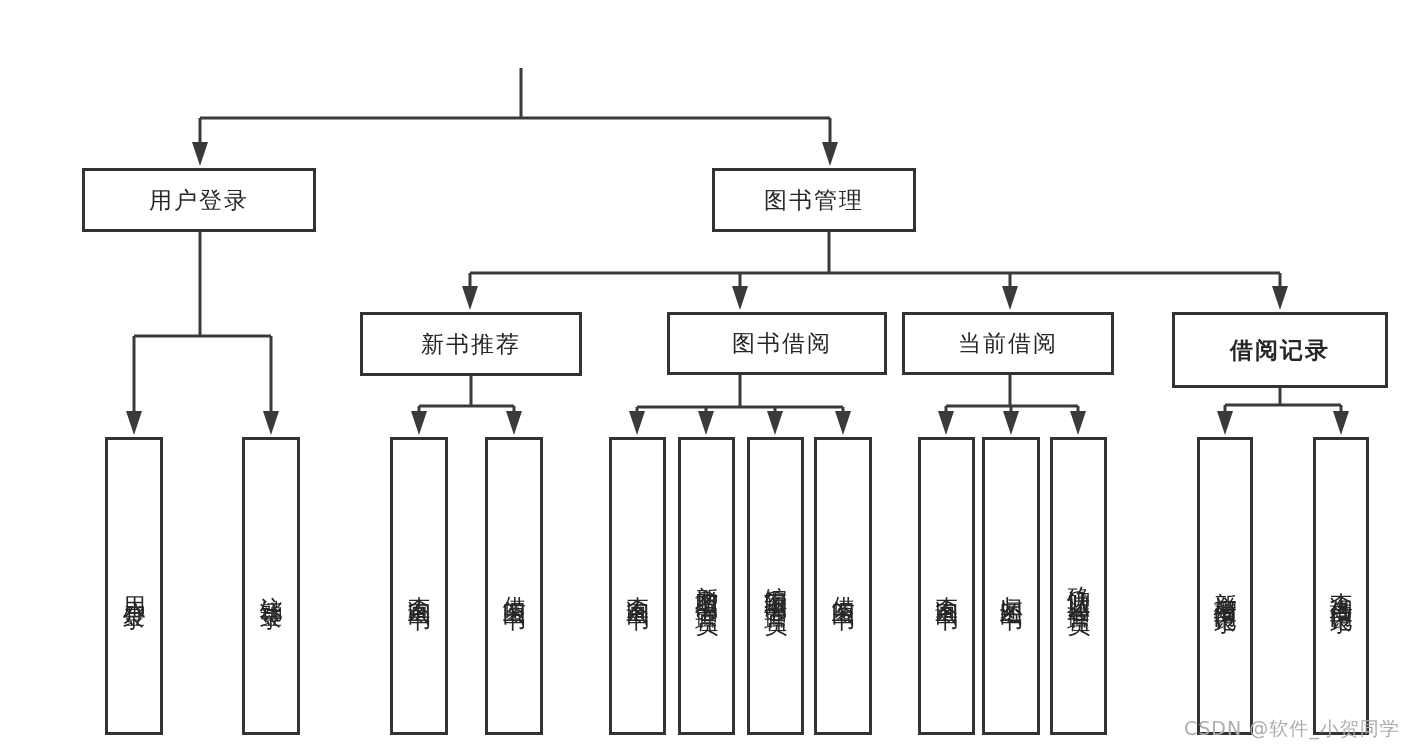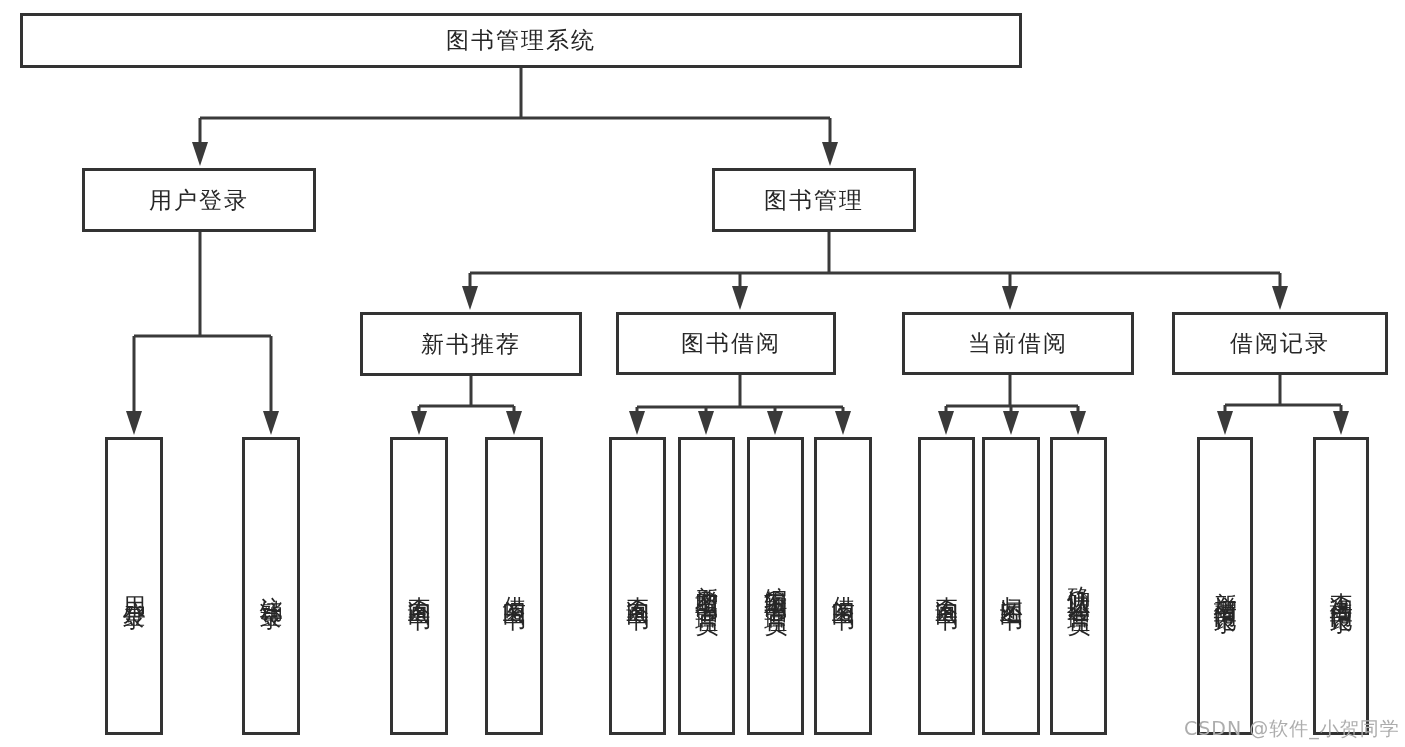--- a/index.html
+++ b/index.html
@@ -85,29 +85,28 @@
       <polygon points="767,411 783,411 775,435"></polygon>
       <polygon points="835,411 851,411 843,435"></polygon>
       <polygon points="938,411 954,411 946,435"></polygon>
       <polygon points="1003,411 1019,411 1011,435"></polygon>
       <polygon points="1070,411 1086,411 1078,435"></polygon>
       <polygon points="1217,411 1233,411 1225,435"></polygon>
       <polygon points="1333,411 1349,411 1341,435"></polygon>
     </g>
   </svg>
 
-  <div class="node h" style="left:20px; top:13px; width:1002px; height:55px;">图书管理系统</div>
 
   <div class="node h" style="left:82px; top:168px; width:234px; height:64px;">用户登录</div>
   <div class="node h" style="left:712px; top:168px; width:204px; height:64px;">图书管理</div>
 
   <div class="node h" style="left:360px; top:312px; width:222px; height:64px;">新书推荐</div>
-  <div class="node h" style="left:616px; top:312px; width:220px; height:63px;padding-left:10px;">图书借阅</div>
-  <div class="node h" style="left:902px; top:312px; width:232px; height:63px;">当前借阅</div>
-  <div class="node h" style="left:1172px; top:312px; width:216px; height:63px;">借阅记录</div>
+  <div class="node h" style="left:667px; top:312px; width:220px; height:63px;padding-left:10px;">图书借阅</div>
+  <div class="node h" style="left:902px; top:312px; width:212px; height:63px;">当前借阅</div>
+  <div class="node h" style="left:1172px; top:312px; width:216px; height:76px;font-weight:bold;">借阅记录</div>
 
   <div class="node v" style="left:105px; top:437px; width:58px; height:298px;">用户登录</div>
   <div class="node v" style="left:242px; top:437px; width:58px; height:298px;">注销登录</div>
 
   <div class="node v" style="left:390px; top:437px; width:58px; height:298px;">查询图书</div>
   <div class="node v" style="left:485px; top:437px; width:58px; height:298px;">借阅图书</div>
 
   <div class="node v" style="left:609px; top:437px; width:57px; height:298px;">查询图书</div>
   <div class="node v" style="left:678px; top:437px; width:57px; height:298px;">新增图书（管理员）</div>
   <div class="node v" style="left:747px; top:437px; width:57px; height:298px;">编辑图书（管理员）</div>

